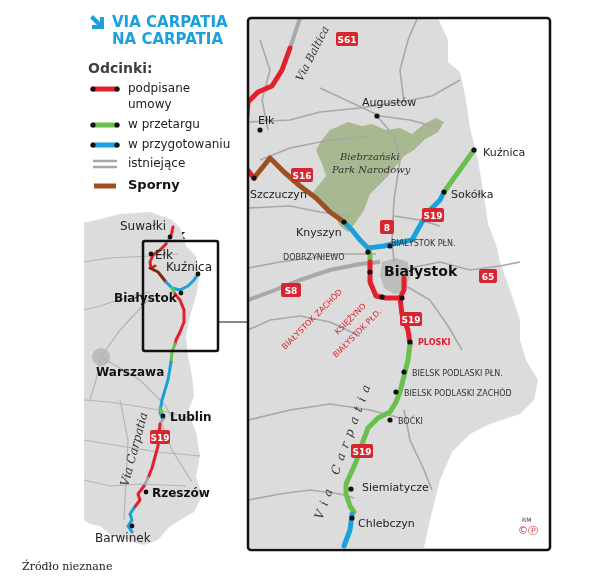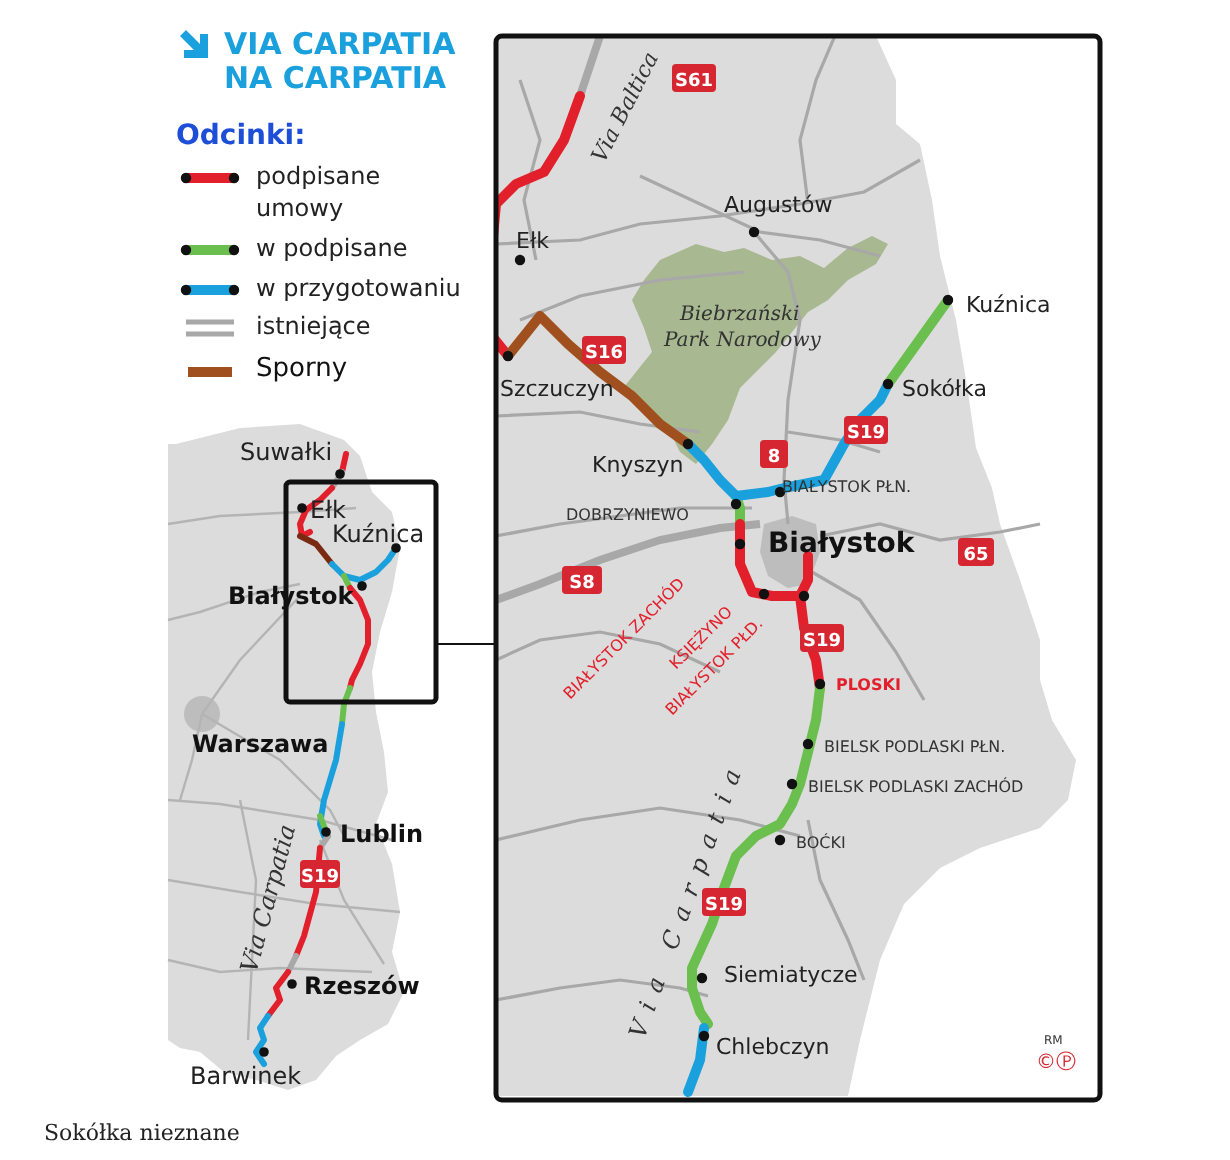--- a/index.html
+++ b/index.html
@@ -2,25 +2,25 @@
 <html><head>
 <meta charset="utf-8">
 <style>
   html, body { margin: 0; padding: 0; background: #ffffff; }
   body { width: 615px; height: 580px; position: relative; overflow: hidden; font-family: "DejaVu Sans", sans-serif; }
   .title { position: absolute; left: 90px; top: 14px; color: #1aa0dc; font-weight: bold; font-size: 15px; line-height: 16px; font-family: "DejaVu Sans", sans-serif; }
   .title .arrow { position: absolute; left: 0; top: 1px; width: 14px; height: 14px; }
   .title .line1 { position: absolute; left: 22px; top: 0; white-space: nowrap; }
   .title .line2 { position: absolute; left: 22px; top: 17px; white-space: nowrap; }
   .legend { position: absolute; left: 88px; top: 60px; }
-  .legend-heading { font-weight: bold; font-size: 14px; color: #1d4ed8; font-family: "DejaVu Sans", sans-serif; }
+  .legend-heading { font-weight: bold; font-size: 14px; color: #404040; font-family: "DejaVu Sans", sans-serif; }
   .legend-item { position: absolute; left: 0; font-size: 12px; color: #222; line-height: 13px; font-family: "DejaVu Sans", sans-serif; white-space: nowrap; }
   .legend-item .sw { position: absolute; left: 2px; }
   .legend-item .lbl { position: absolute; left: 40px; top: 0; text-align: right; }
-  .legend-item .lbl.bold { font-weight: normal; font-size: 13px; line-height: 14px; color: #111; }
+  .legend-item .lbl.bold { font-weight: bold; font-size: 13px; line-height: 14px; color: #111; }
   .source { position: absolute; left: 22px; top: 560px; font-family: "DejaVu Serif", serif; font-size: 11px; color: #222; }
   svg text { font-family: "DejaVu Sans", sans-serif; }
   .serif-it { font-family: "DejaVu Serif", serif; font-style: italic; }
 </style>
 </head>
 <body>
 
 <div class="title">
   <svg class="arrow" viewBox="0 0 14 14">
     <path d="M0 3 L3 0 L10 7 L10 2 L14 2 L14 14 L2 14 L2 10 L7 10 Z" fill="#1aa0dc"></path>
@@ -41,21 +41,21 @@
     <span class="lbl">podpisane</span>
     <span class="lbl" style="top:16px;">umowy</span>
   </div>
 
   <div class="legend-item" style="top:58px;">
     <svg class="sw" width="30" height="10" style="top:2px;">
       <line x1="3" y1="5" x2="27" y2="5" stroke="#6bbf4e" stroke-width="5" stroke-linecap="round"></line>
       <circle cx="3" cy="5" r="2.6" fill="#111"></circle>
         <circle cx="27" cy="5" r="2.6" fill="#111"></circle>
     </svg>
-    <span class="lbl">w podpisane</span>
+    <span class="lbl">w przetargu</span>
   </div>
 
   <div class="legend-item" style="top:78px;">
     <svg class="sw" width="30" height="10" style="top:2px;">
       <line x1="3" y1="5" x2="27" y2="5" stroke="#1aa0dc" stroke-width="5" stroke-linecap="round"></line>
       <circle cx="3" cy="5" r="2.6" fill="#111"></circle>
         <circle cx="27" cy="5" r="2.6" fill="#111"></circle>
     </svg>
     <span class="lbl">w przygotowaniu</span>
   </div>
@@ -282,13 +282,13 @@
       <text transform="translate(322,520) rotate(-70)" font-size="12" class="serif-it" fill="#333" letter-spacing="6">Via Carpatia</text>
 
       <text x="522" y="522" font-size="6" fill="#333">RM</text>
       <text x="518" y="534" font-size="10" fill="#d62631">©</text>
       <text x="528" y="534" font-size="10" fill="#d62631">Ⓟ</text>
     </g>
     <rect x="248" y="18" width="302" height="532" rx="3" fill="none" stroke="#111" stroke-width="2.5"></rect>
   </g>
 </svg>
 
-<div class="source">Sokółka nieznane</div>
+<div class="source">Źródło nieznane</div>
 
 </body></html>

